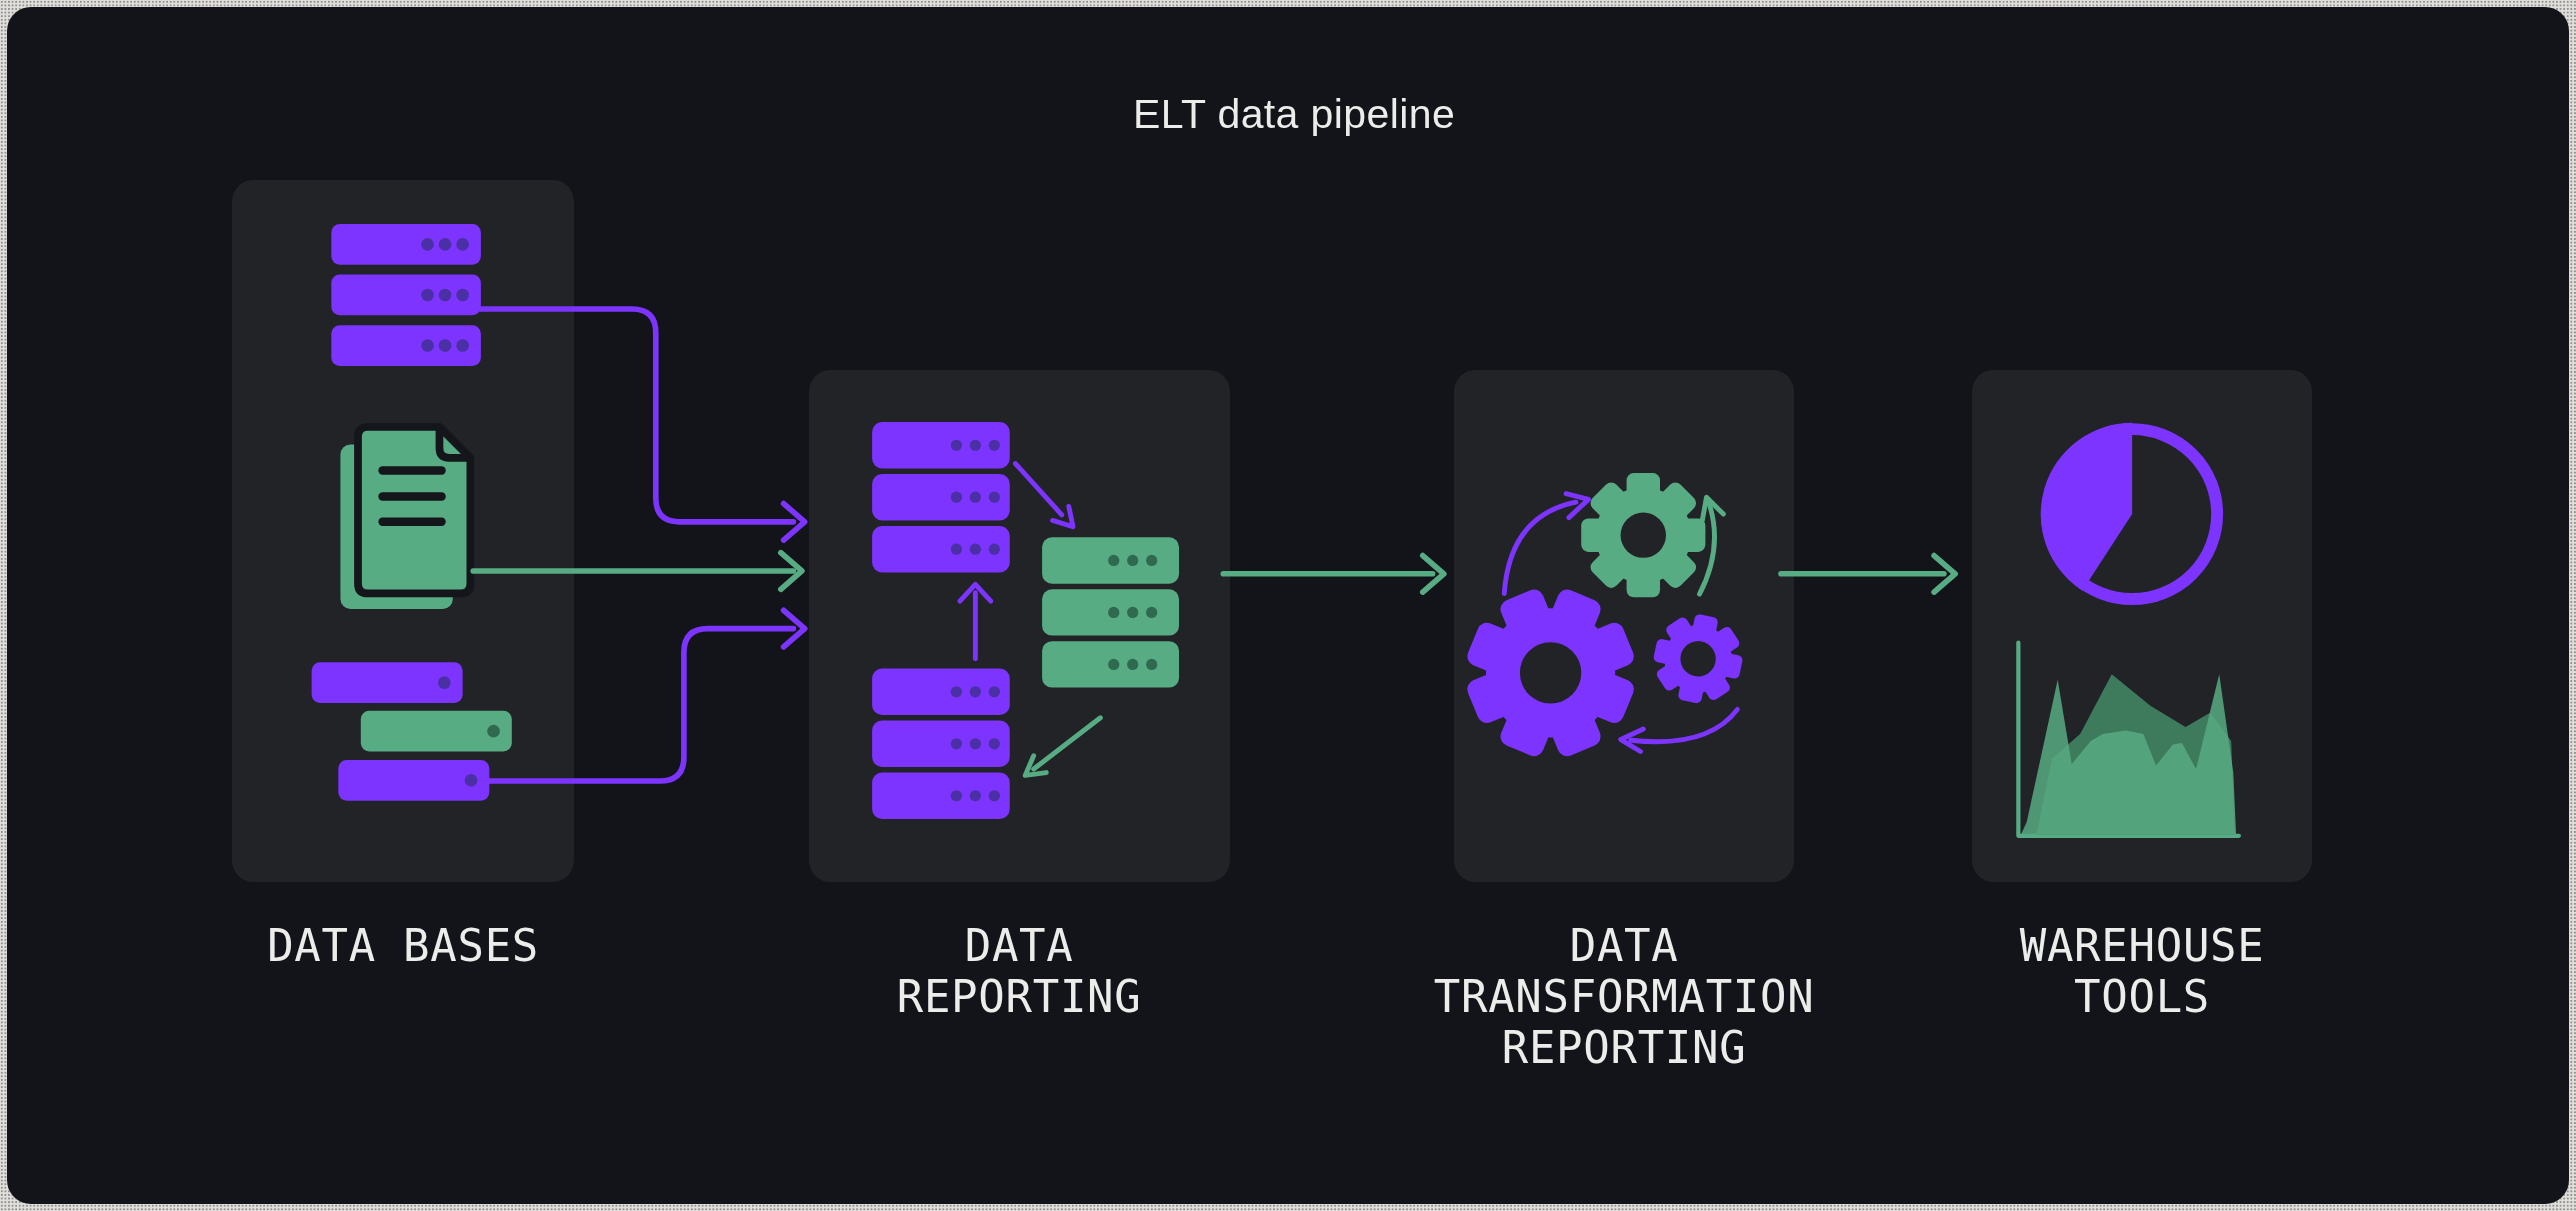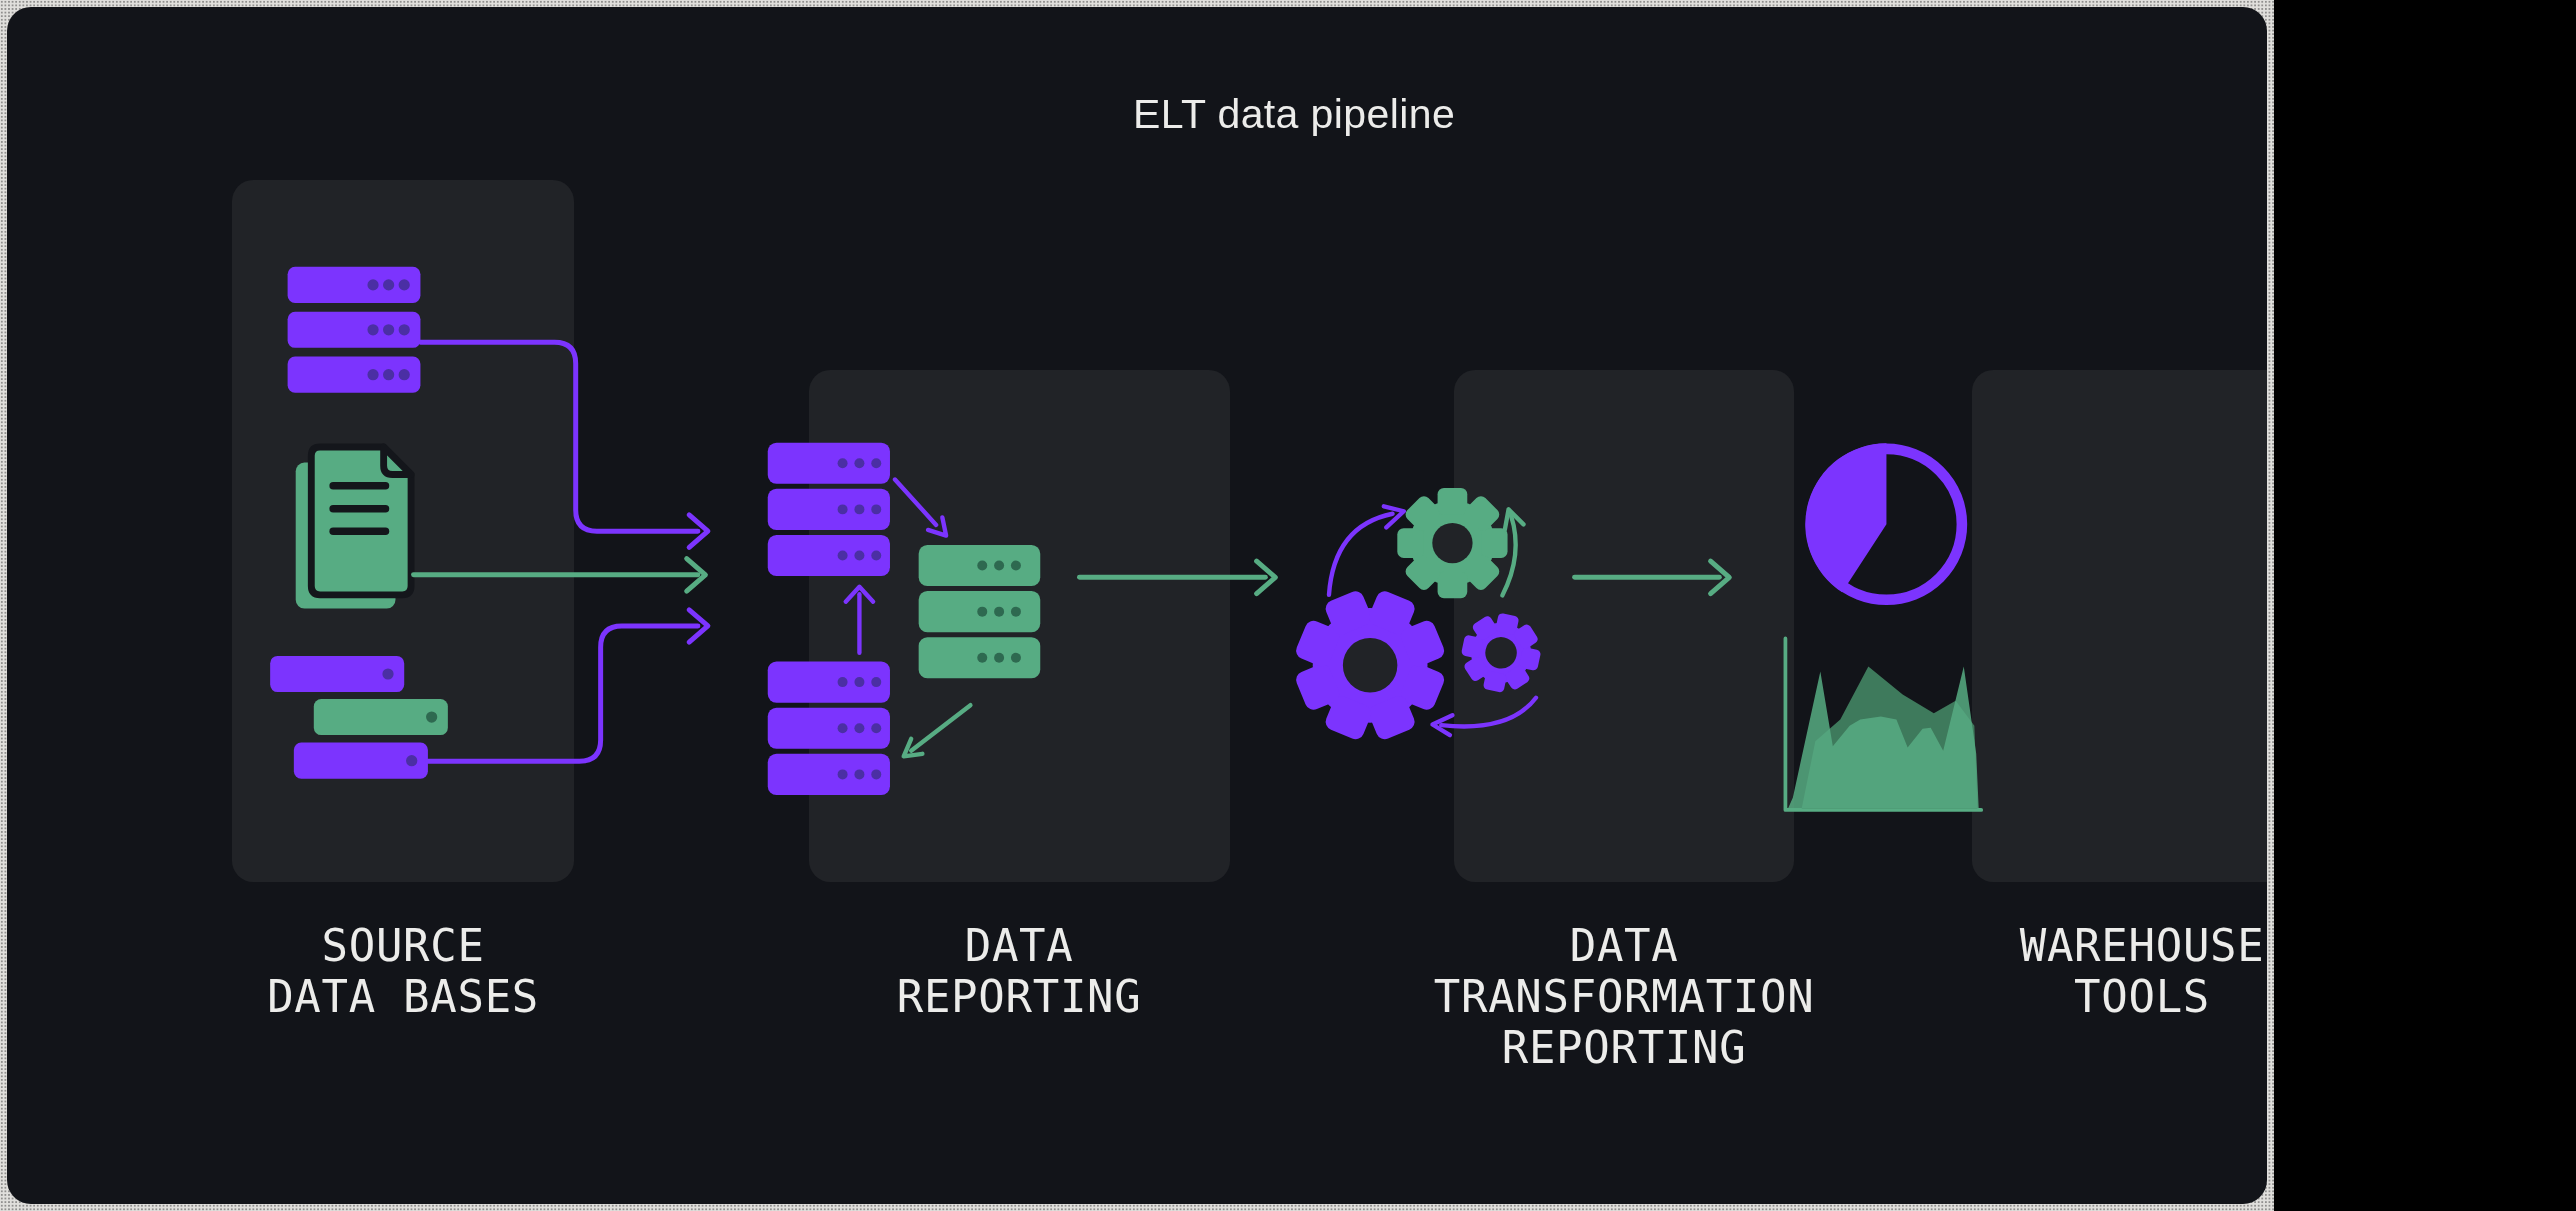--- a/index.html
+++ b/index.html
@@ -1,18 +1,18 @@
 <!DOCTYPE html>
 <html style="--page-bg: #121419; --panel-bg: #212327; --purple: #7C34FE; --purple-dark: #4B2FA4; --green: #57AC83; --green-dark: #2E6950; --green-deep: #3E7A5C; --ink: #14161B; --text: #ECECEA; --frame-edge: #E0DFDC;font-size:11.4px"><head>
 <meta charset="utf-8">
 <style>
   html,body{margin:0;padding:0;background:#000;}
   .frame{
     position:relative;
-    width:2274px;height:1211px;
+    width:2576px;height:1211px;
     background-color:#e0dfdc;
     background-image:radial-gradient(rgba(90,90,90,.6) 0.9px, transparent 1px);
     background-size:3.6px 3.6px;
     overflow:hidden;
   }
   .canvas{
     position:absolute;inset:7.1px;
     background:var(--page-bg);
     border-radius:24px;
     overflow:hidden;
@@ -277,21 +277,20 @@
       </g>
 
       <g>
         <path class="ln6 sg" d="M 2852 905 V 1180 H 3166"></path>
         <path class="fgd" d="M 2878 1178 L 2900 1070 L 2940 1035 L 2985 950 L 3040 995 L 3090 1025 L 3125 1005 L 3155 1045 L 3160 1178 Z"></path>
         <path class="fg" fill-opacity="0.85" d="M 2856 1178 L 2864 1160 L 2908 958 L 2928 1078 L 2955 1045 L 2972 1035 L 3005 1030 L 3030 1035 L 3048 1080 L 3072 1050 L 3085 1048 L 3105 1085 L 3138 950 L 3158 1090 L 3162 1178 Z"></path>
       </g>
     </svg>
 
     <div class="label label-1">
-      <div>SOURCE</div>
       <div>DATA BASES</div>
     </div>
     <div class="label label-2">
       <div>DATA</div>
       <div>REPORTING</div>
     </div>
     <div class="label label-3">
       <div>DATA</div>
       <div>TRANSFORMATION</div>
       <div>REPORTING</div>

